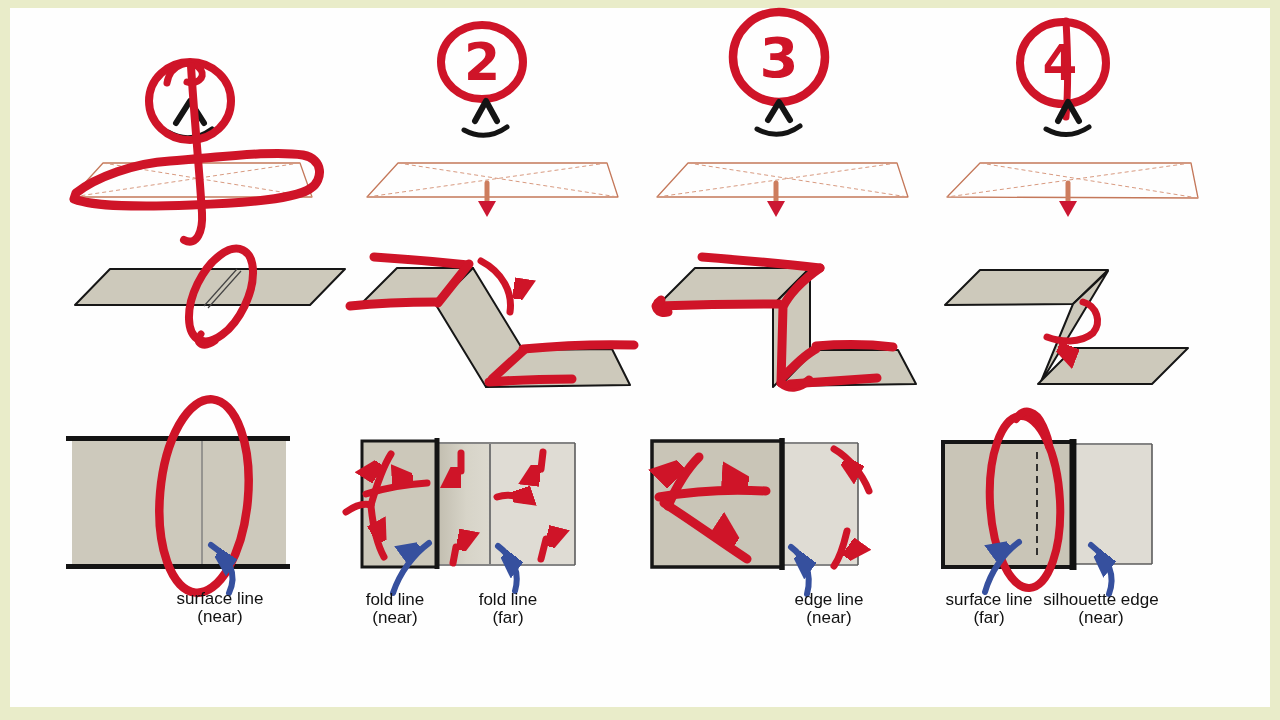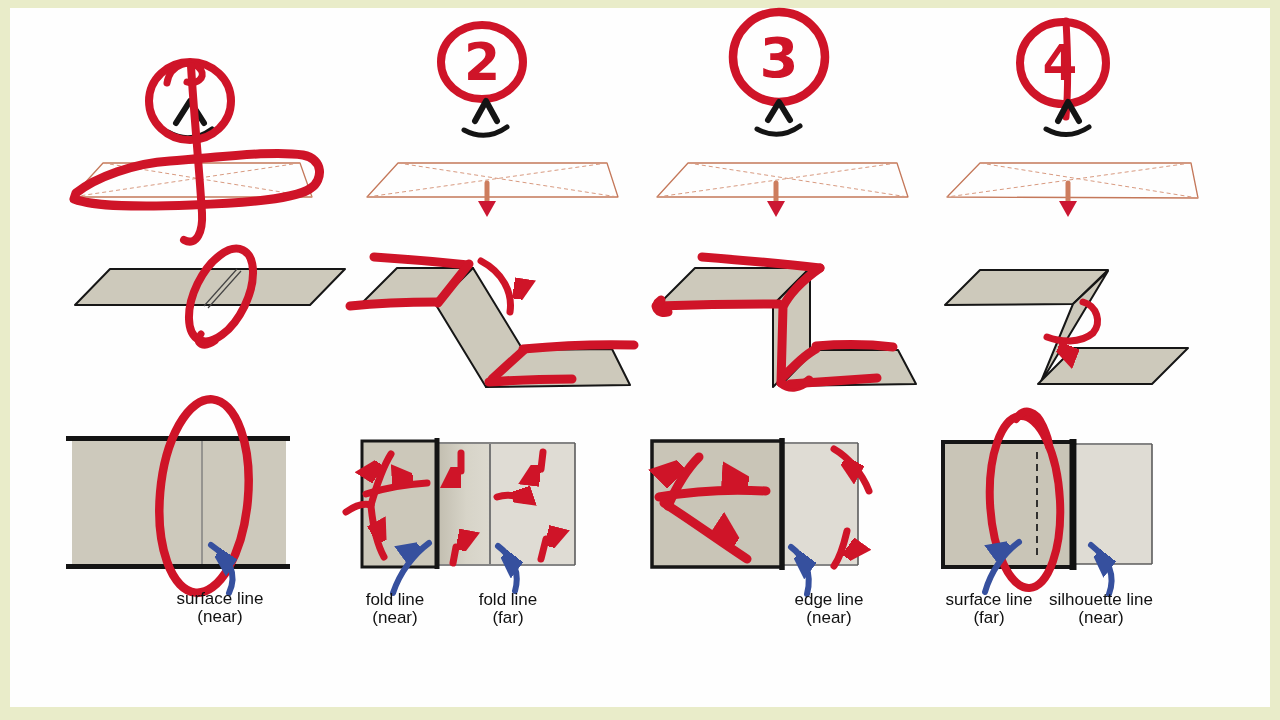--- a/index.html
+++ b/index.html
@@ -229,16 +229,16 @@
   </div>
   <div class="label" style="left:744px;top:591px">
     <div>edge line</div>
     <div>(near)</div>
   </div>
   <div class="label" style="left:904px;top:591px">
     <div>surface line</div>
     <div>(far)</div>
   </div>
   <div class="label" style="left:1016px;top:591px">
-    <div>silhouette line</div>
+    <div>silhouette edge</div>
     <div>(near)</div>
   </div>
 
 </div>
 </body></html>

